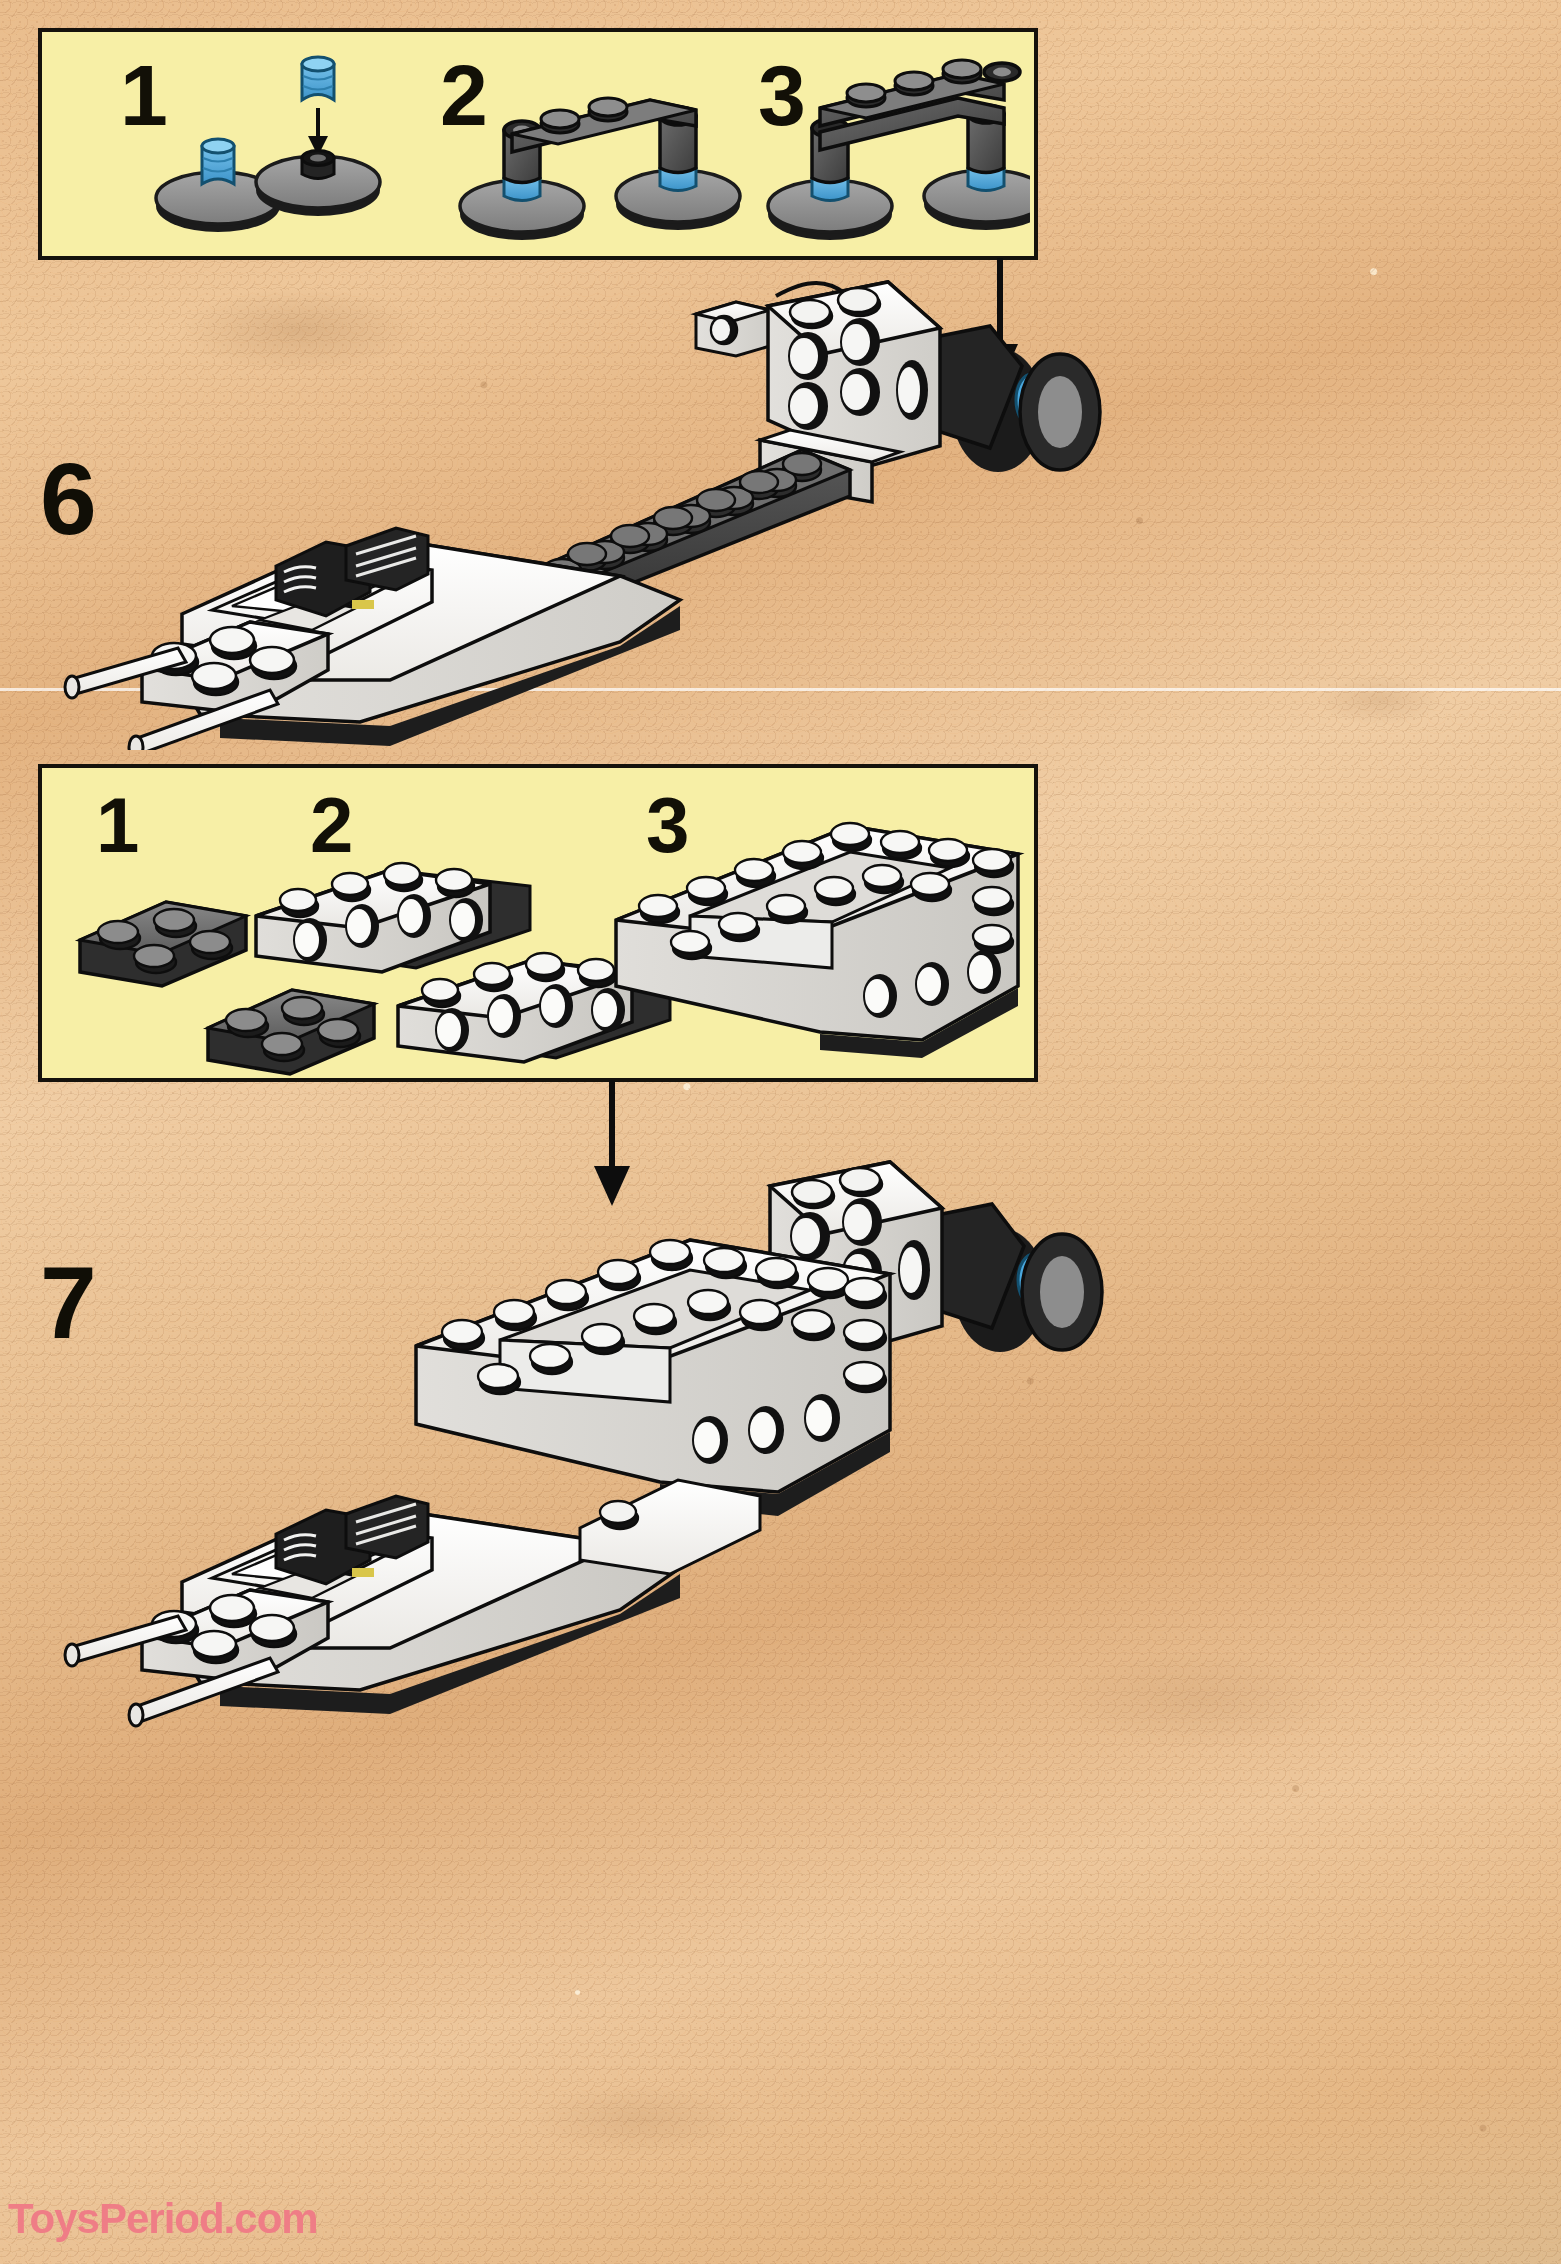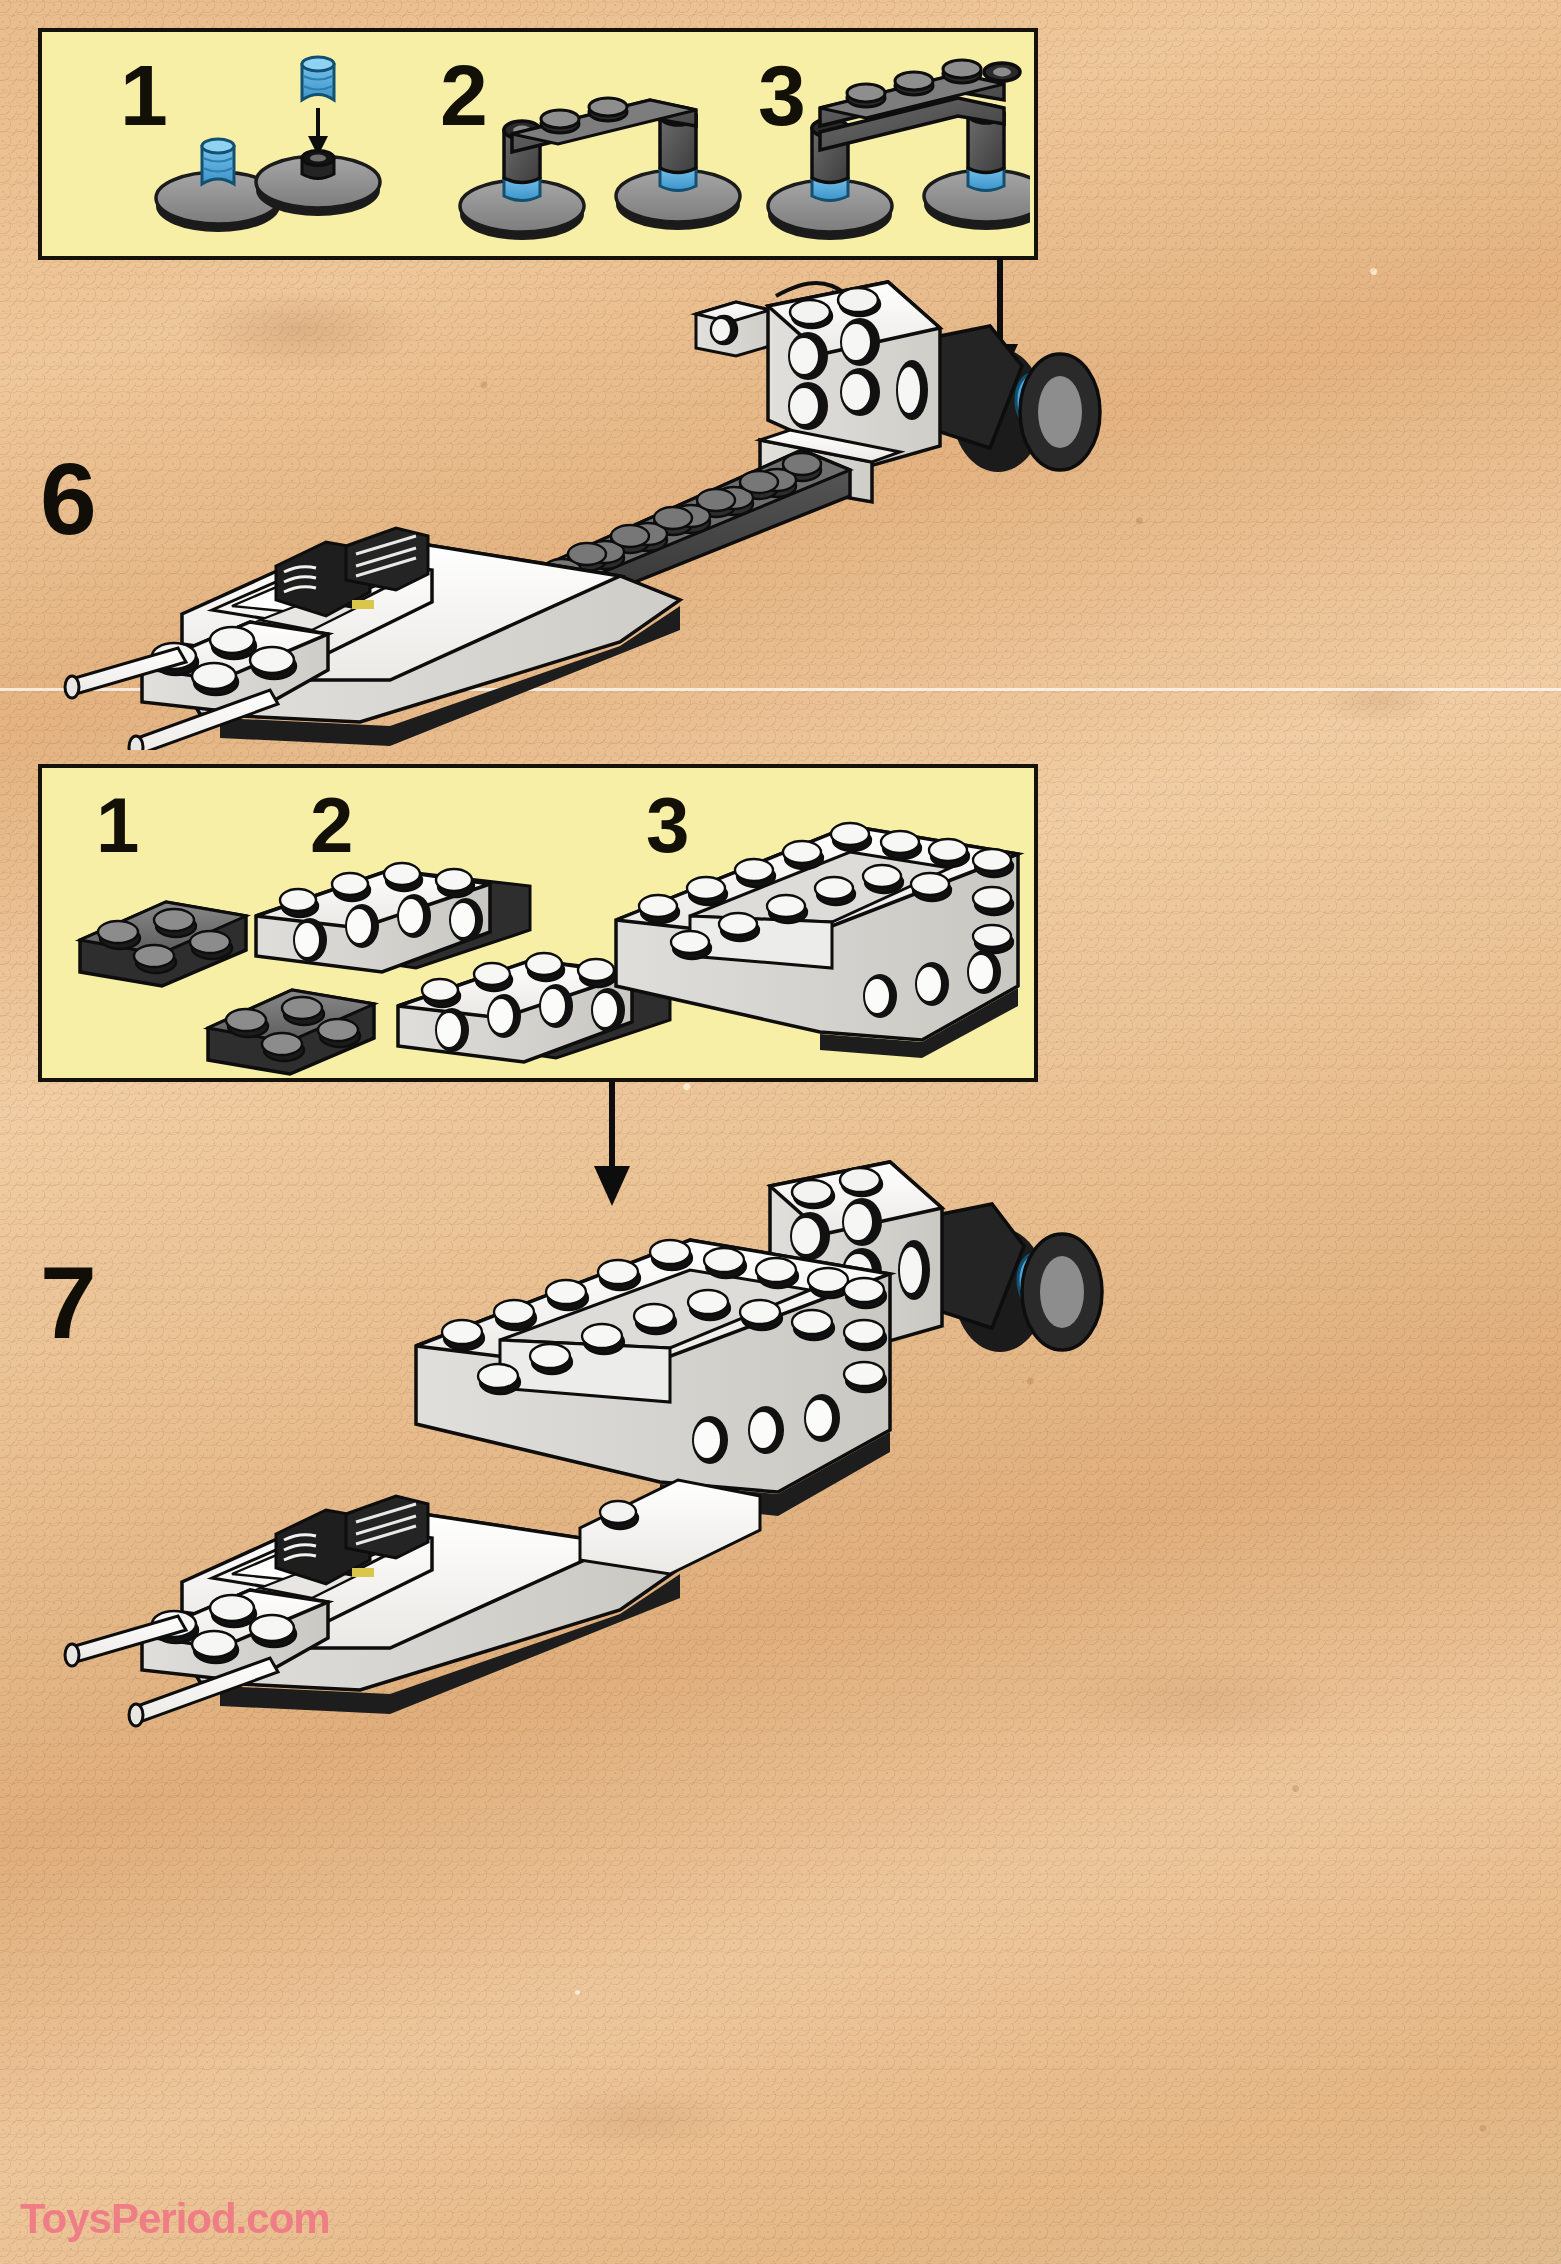--- a/index.html
+++ b/index.html
@@ -56,21 +56,21 @@
            font-family:"Liberation Sans",sans-serif;}
   #step-6{left:40px;top:448px;font-size:102px;letter-spacing:-3px;}
   #step-7{left:40px;top:1252px;font-size:102px;letter-spacing:-3px;}
 
   
   .arrow{position:absolute;}
 
   
   #watermark{position:absolute;left:8px;top:2195px;font-size:42px;font-weight:bold;
              color:#ef7d86;letter-spacing:-1px;font-family:"Liberation Sans",sans-serif;
-             white-space:nowrap;margin-left:12px;}
+             white-space:nowrap;}
 
   svg{display:block;}
   .svgbox{position:absolute;}
 </style>
 </head>
 <body>
 
 <div id="page">
   <div id="grain"></div>
   <div id="blotch"></div>

